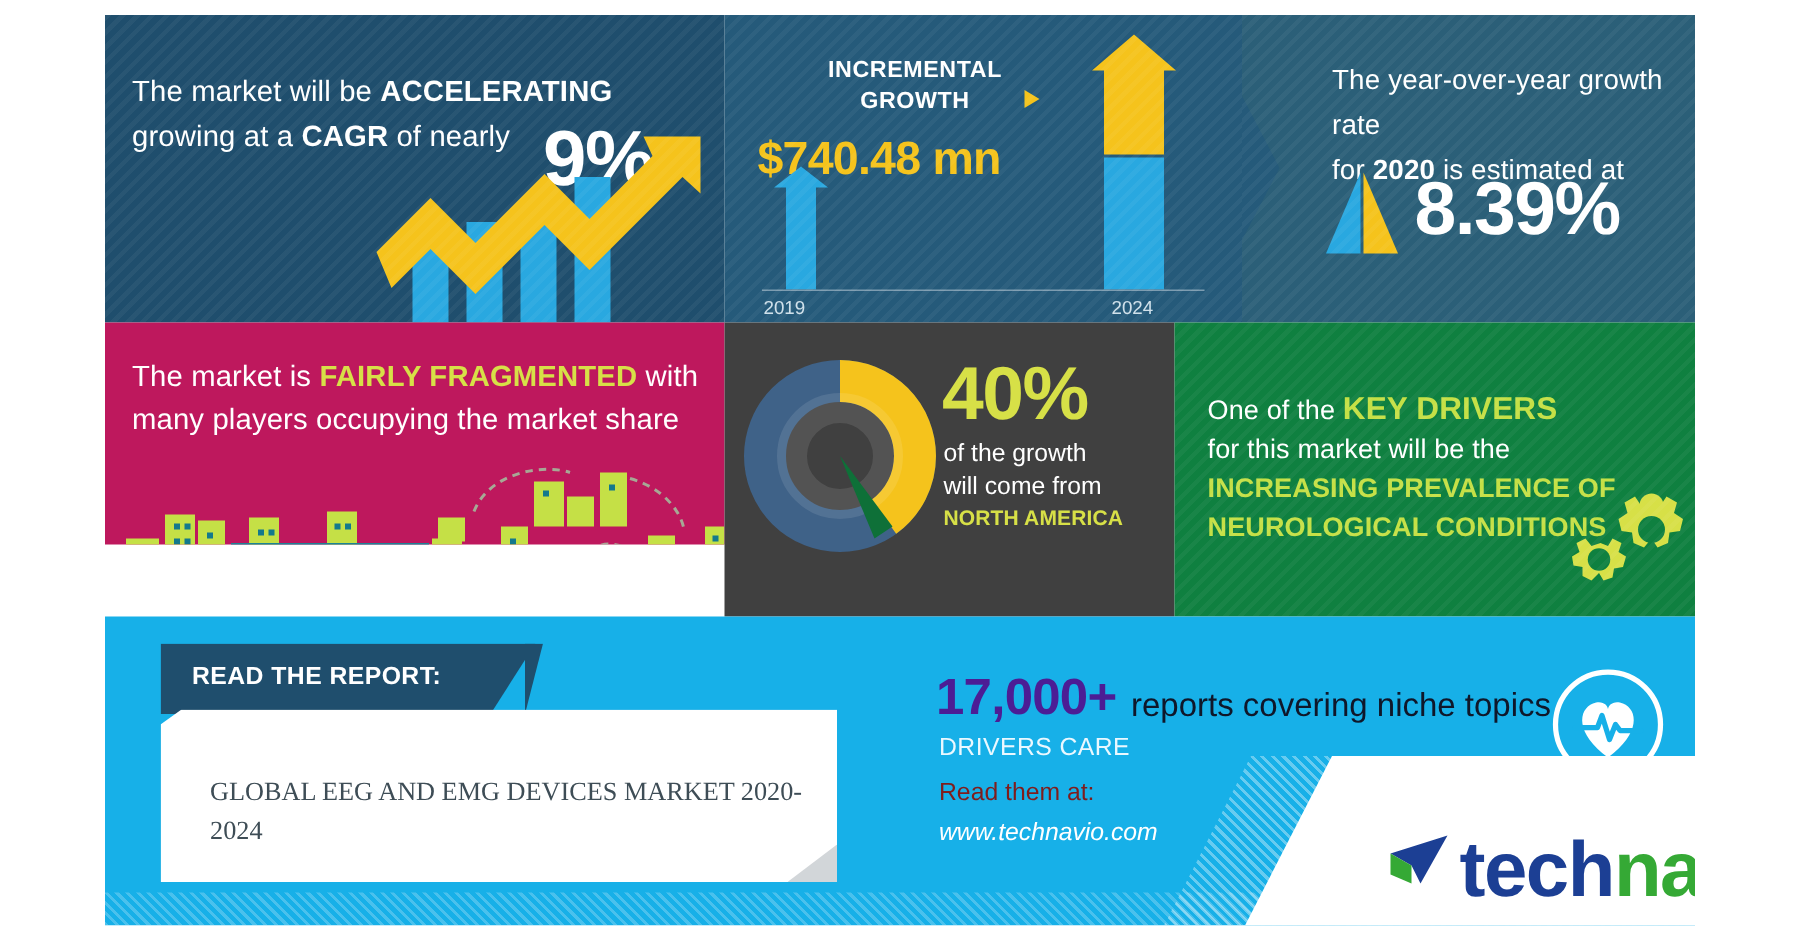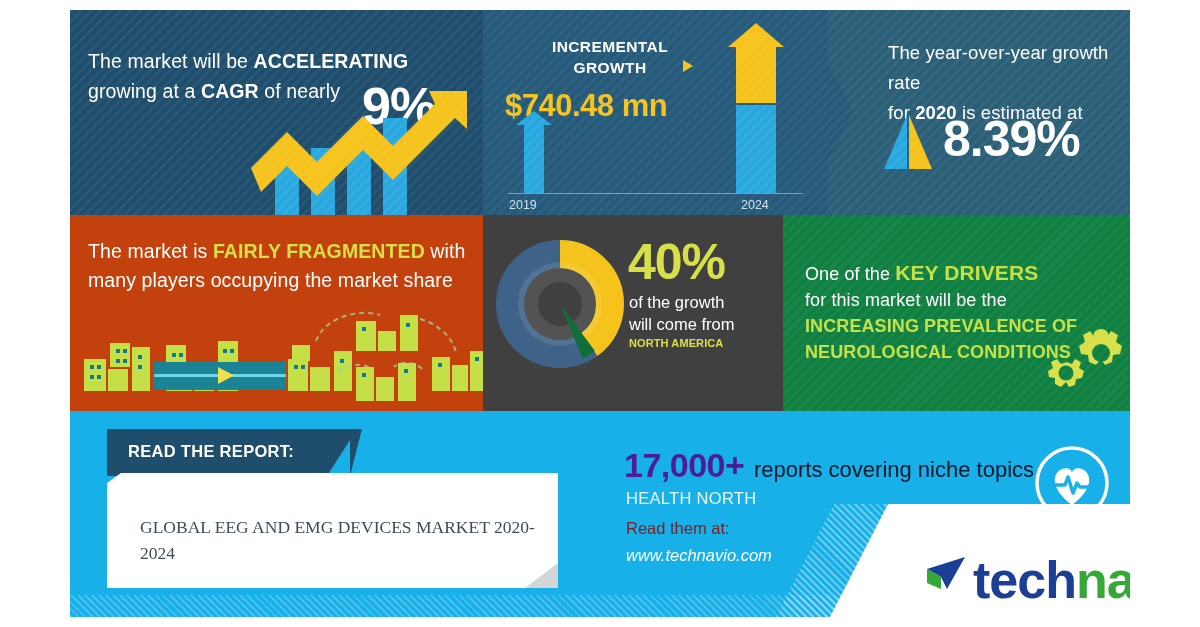--- a/index.html
+++ b/index.html
@@ -27,30 +27,30 @@
   .ig-title{left:32px;top:26px;width:190px;text-align:center;font-size:15.5px;font-weight:bold;line-height:21px;letter-spacing:.4px;}
   .ig-tri{position:absolute;left:200px;top:50px;width:0;height:0;border-top:6px solid transparent;border-bottom:6px solid transparent;border-left:10px solid #f5c31c;}
   .ig-val{left:22px;top:78px;font-size:31px;font-weight:bold;color:#f5c31c;letter-spacing:-.5px;}
   .axis{position:absolute;left:25px;top:183px;width:295px;height:1px;background:#7d9cb0;}
   .yr{position:absolute;font-size:12.5px;color:#cfe0ea;}
 
   .l3{left:60px;top:28px;font-size:18.5px;line-height:30px;width:250px;}
   .val839{position:absolute;left:115px;top:100px;font-size:50px;font-weight:bold;color:#fff;letter-spacing:-1px;}
 
   
-  #p4{left:0;top:205px;width:413px;height:196px;background:#c2410c;}
+  #p4{left:0;top:205px;width:413px;height:148px;background:#be185d;}
   #p5{left:413px;top:205px;width:300px;height:196px;background:#404040;}
   #p6{left:713px;top:205px;width:347px;height:196px;background:#0f8040;}
   .l4{left:18px;top:22px;font-size:19.5px;line-height:29px;width:395px;}
   .hl-y{color:#d7e047;font-weight:bold;}
   .hl-g{color:#c5e046;font-weight:bold;}
   .pct40{position:absolute;left:145px;top:18px;font-size:50px;font-weight:bold;color:#d7e047;letter-spacing:-1px;}
   .d-l1{position:absolute;left:146px;top:78px;font-size:16.5px;color:#fff;}
   .d-l2{position:absolute;left:146px;top:100px;font-size:16.5px;color:#fff;}
-  .d-l3{position:absolute;left:146px;top:122px;font-size:11px;font-weight:bold;color:#d7e047;letter-spacing:.1px;}
+  .d-l3{position:absolute;left:146px;top:122px;font-size:14px;font-weight:bold;color:#d7e047;letter-spacing:.1px;}
   .l6{left:22px;top:45px;font-size:18px;line-height:26px;width:300px;}
 
   
   #p7{left:0;top:401px;width:1060px;height:206px;background:#17b0e8;padding-left:14px;}
   .bottomtex{position:absolute;left:0;bottom:0;width:100%;height:22px;
      background:repeating-linear-gradient(45deg,rgba(255,255,255,.22) 0 2px,rgba(255,255,255,0) 2px 5px);}
   .tab{position:absolute;left:37px;top:18px;width:250px;height:47px;background:#1f4e6d;
      clip-path:polygon(0 0,100% 0,88% 100%,0 100%);}
   .tab2{position:absolute;left:280px;top:18px;width:30px;height:47px;background:#1f4e6d;
      clip-path:polygon(0 0,40% 0,0 100%);}
@@ -251,21 +251,21 @@
     <div class="tab"></div>
     <div class="tab2"></div>
     <div class="tab-lbl">READ THE REPORT:</div>
 
     <div class="card"></div>
     <div class="card-fold"></div>
     <div class="card-txt">GLOBAL EEG AND EMG DEVICES MARKET 2020-2024</div>
 
     <div class="n17">17,000+</div>
     <div class="n17s">reports covering niche topics</div>
-    <div class="hc">HEALTH NORTH</div>
+    <div class="hc">DRIVERS CARE</div>
     <div class="rt">Read them at:</div>
     <div class="url">www.technavio.com</div>
 
     <svg width="80" height="80" style="position:absolute;left:962px;top:32px;">
       <circle cx="40" cy="40" r="35" fill="none" stroke="#ffffff" stroke-width="3.5"></circle>
       <path d="M40 62 C18 46,20 30,30 26 C36 23.5,40 27,40 30 C40 27,44 23.5,50 26 C60 30,62 46,40 62 Z" fill="#ffffff"></path>
       <path d="M18 42 L33 42 L36 34 L41 50 L45 40 L48 44 L62 44" stroke="#17b0e8" stroke-width="3.5" fill="none" stroke-linejoin="round" stroke-linecap="round"></path>
     </svg>
 
     <div class="whitewedge"></div>

